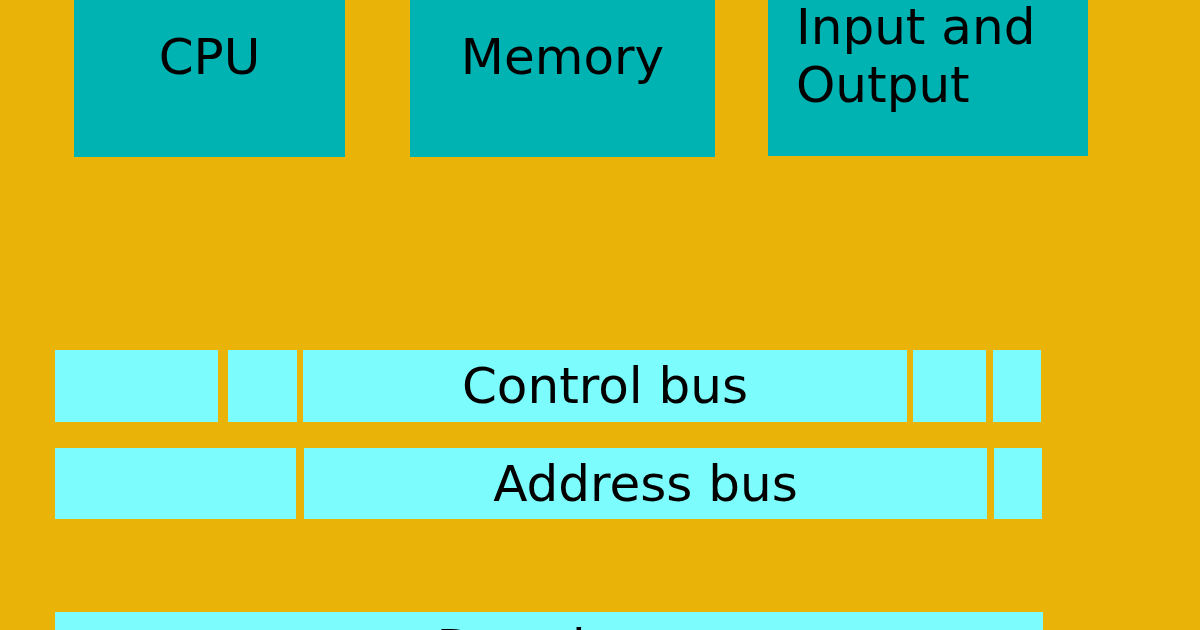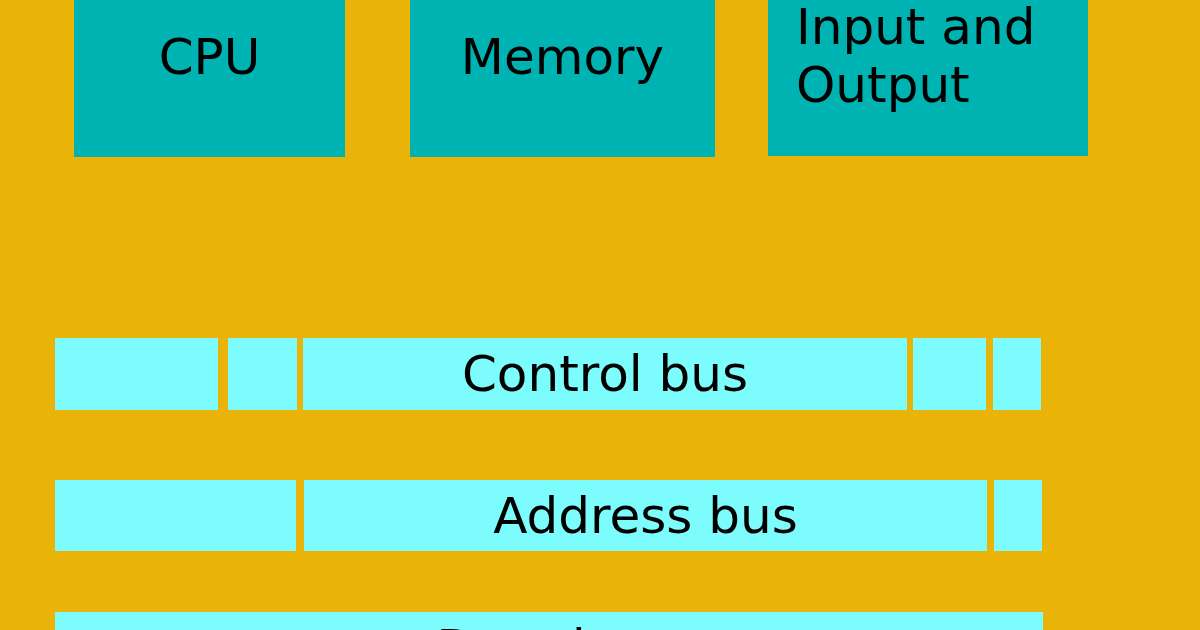--- a/index.html
+++ b/index.html
@@ -76,22 +76,22 @@
     display: flex;
     align-items: center;
     justify-content: center;
     color: #000000;
     font-family: "DejaVu Sans", sans-serif;
     font-size: 50px;
     line-height: 1;
     pointer-events: none;
   }
 
-  #row-control { top: 338px; height: 80px; }
-  #row-address { top: 480px; height: 86px; border-radius: 22px; }
+  #row-control { top: 350px; height: 80px; }
+  #row-address { top: 448px; height: 86px; border-radius: 22px; }
   #row-data    { top: 612px; height: 72px; }
 </style>
 </head>
 <body>
 
 <div id="canvas">
 
   <div class="component-box" id="box-cpu">CPU</div>
 
   <div class="component-box" id="box-memory">Memory</div>

